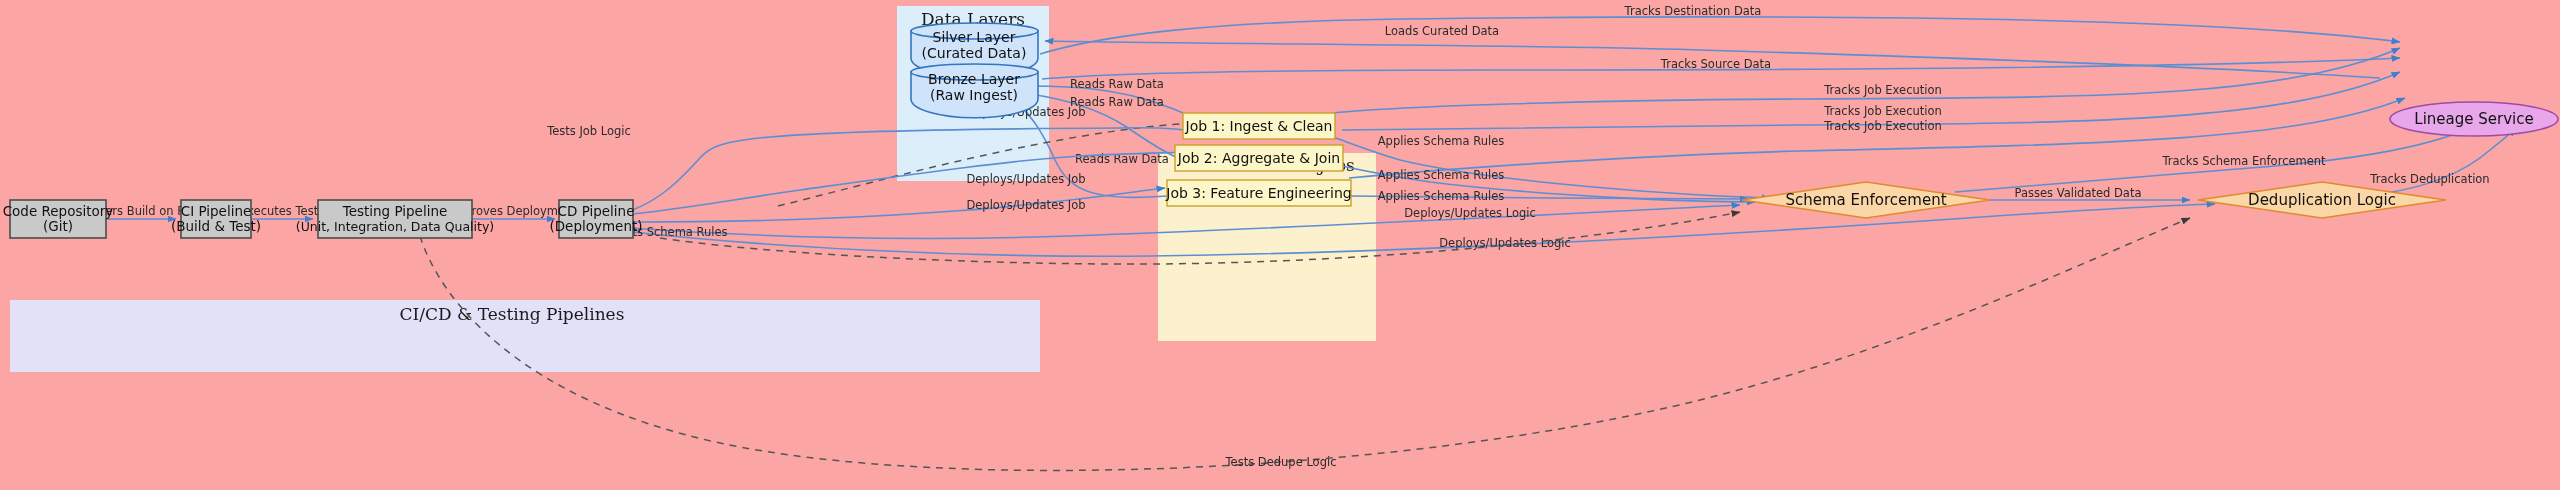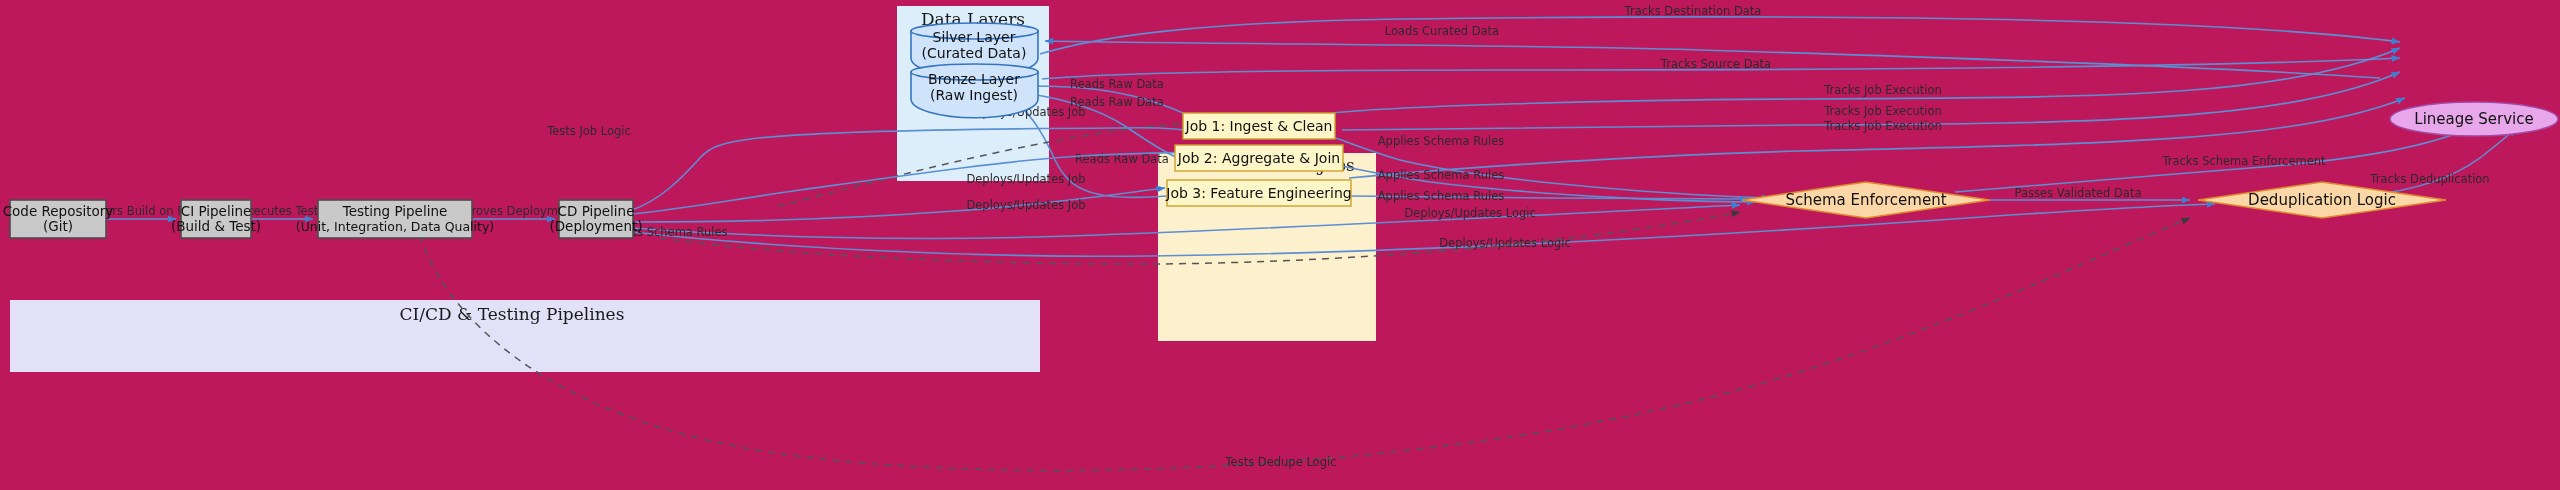--- a/index.html
+++ b/index.html
@@ -4,21 +4,21 @@
 <style>
   html, body {
     margin: 0;
     padding: 0;
     background: #ffffff;
   }
   #canvas {
     position: relative;
     width: 2560px;
     height: 490px;
-    background: #be185d;
+    background: #fca5a5;
     font-family: "DejaVu Sans", sans-serif;
     overflow: hidden;
   }
   svg.layer {
     position: absolute;
     top: 0; left: 0;
     width: 2560px;
     height: 490px;
   }
   .cluster-label {

